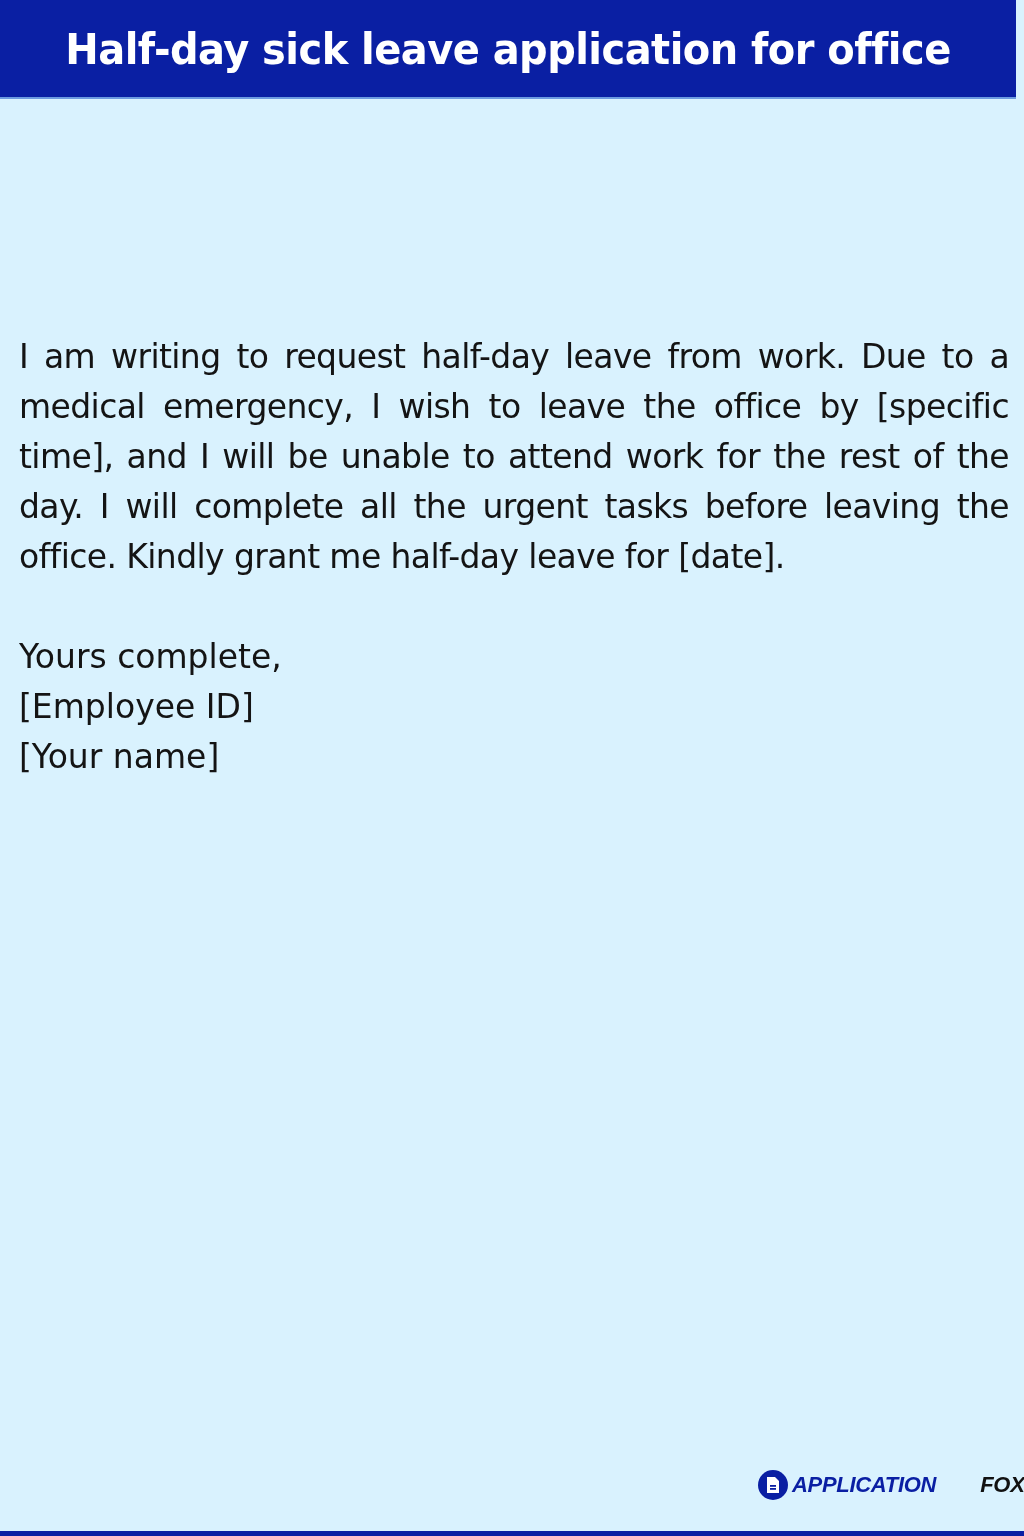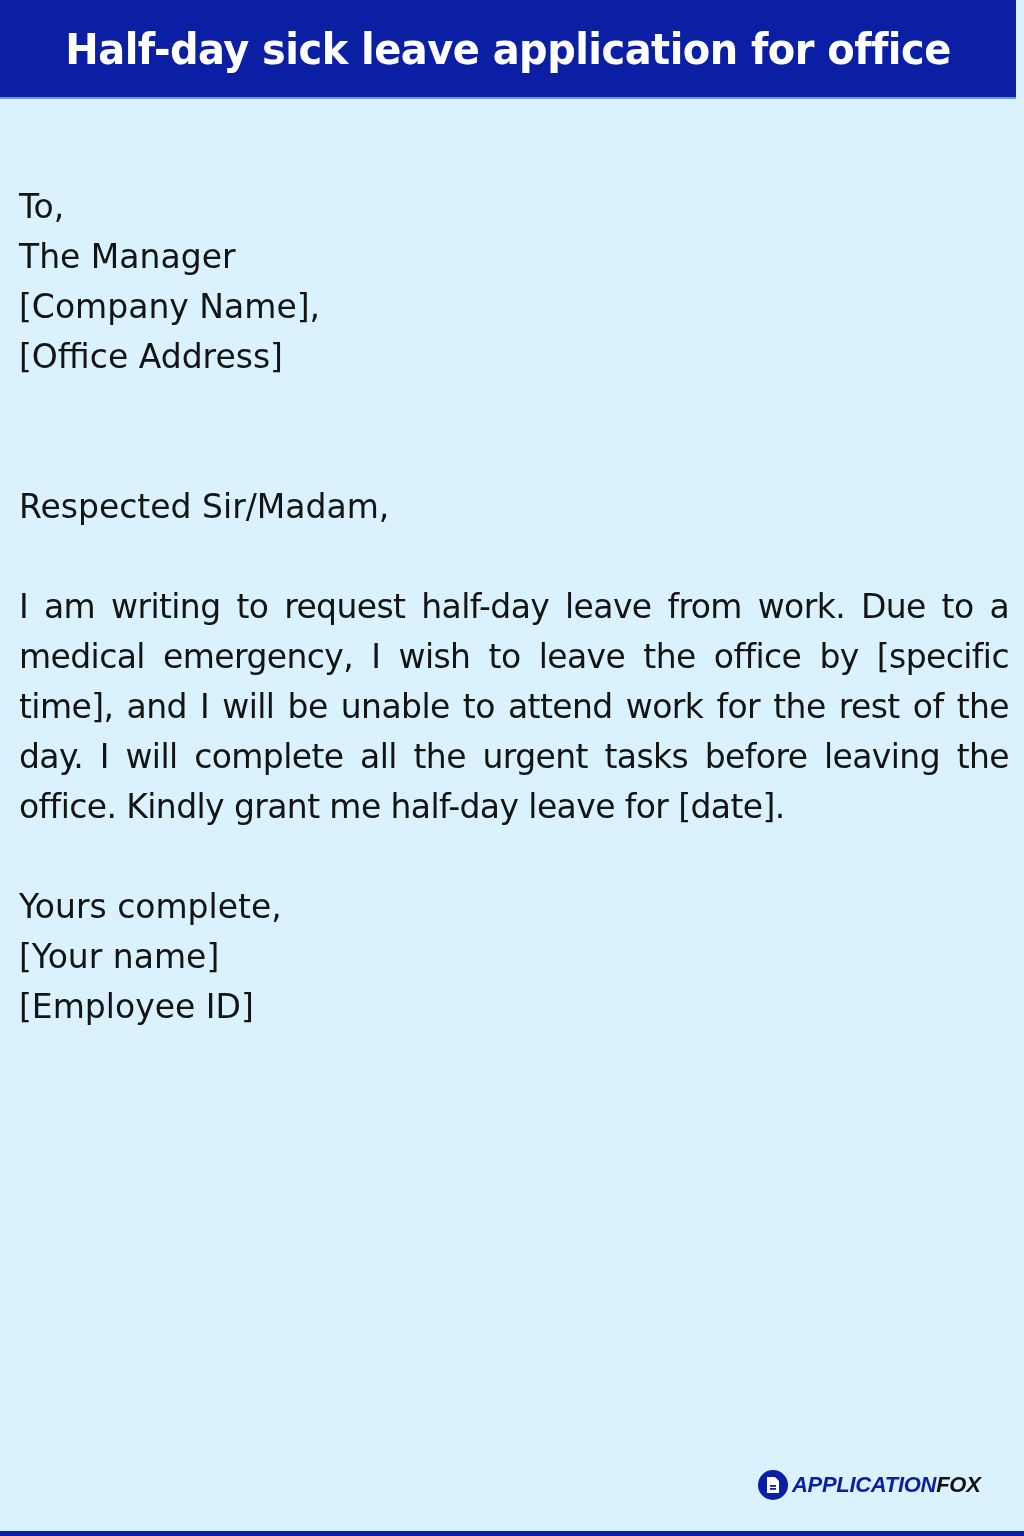--- a/index.html
+++ b/index.html
@@ -40,50 +40,43 @@
     }
     .logo-badge {
       width: 30px; height: 30px; border-radius: 50%;
       background: #0a1fa3; display: flex; align-items: center; justify-content: center;
     }
     .logo-text {
       font-family: "Liberation Sans", sans-serif;
       font-weight: bold; font-style: italic; font-size: 22px; letter-spacing: -0.3px;
     }
     .logo-text .a { color: #0a1fa3; }
-    .logo-text .b { color: #111111; }
+    .logo-text .b { color: #111111; margin-left: 44px; }
     .footer-bar {
       position: absolute; left: 0; bottom: 0; width: 1024px; height: 5px;
       background: #0a1fa3;
     }
   </style>
 </head>
 <body>
 
 <div class="header">
   <h1>Half-day sick leave application for office</h1>
 </div>
 
 <div class="letter">
-  <div>
-    <div class="line">To,</div>
-    <div class="line">The Manager</div>
-    <div class="line">[Company Name],</div>
-    <div class="line">[Office Address]</div>
-  </div>
   <div class="gap"></div>
   <div class="gap"></div>
-  <div class="line">Respected Sir/Madam,</div>
   <div class="gap"></div>
   <div class="body-text">I am writing to request half-day leave from work. Due to a medical emergency, I wish to leave the office by [specific time], and I will be unable to attend work for the rest of the day. I will complete all the urgent tasks before leaving the office. Kindly grant me half-day leave for [date].</div>
   <div class="gap"></div>
   <div>
     <div class="line">Yours complete,</div>
+    <div class="line">[Employee ID]</div>
     <div class="line">[Your name]</div>
-    <div class="line">[Employee ID]</div>
   </div>
 </div>
 
 <div class="logo">
   <span class="logo-badge">
     <svg width="16" height="18" viewBox="0 0 16 18">
       <path d="M2 1 h8 l4 4 v12 h-12 z" fill="#ffffff"></path>
       <rect x="5" y="9" width="6" height="1.8" fill="#0a1fa3"></rect>
       <rect x="5" y="12" width="6" height="1.8" fill="#0a1fa3"></rect>
     </svg>

